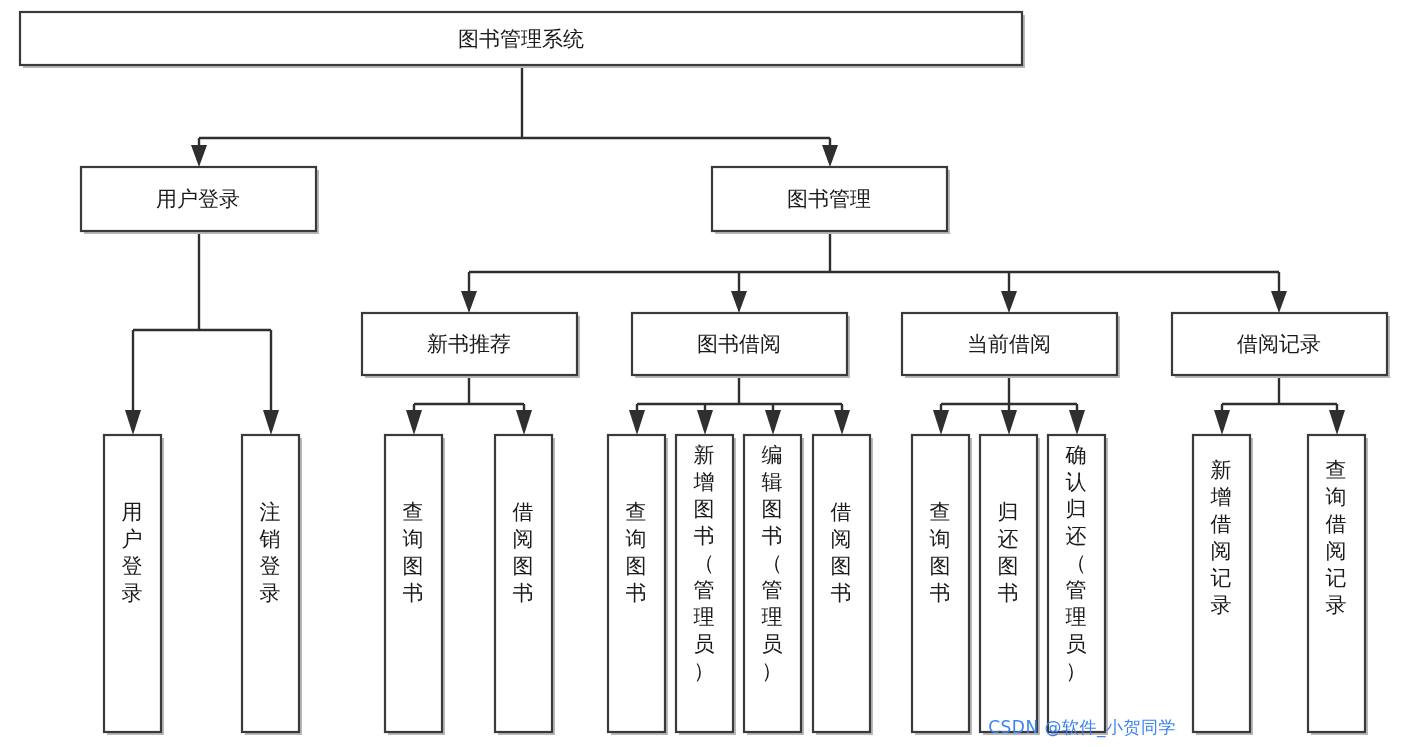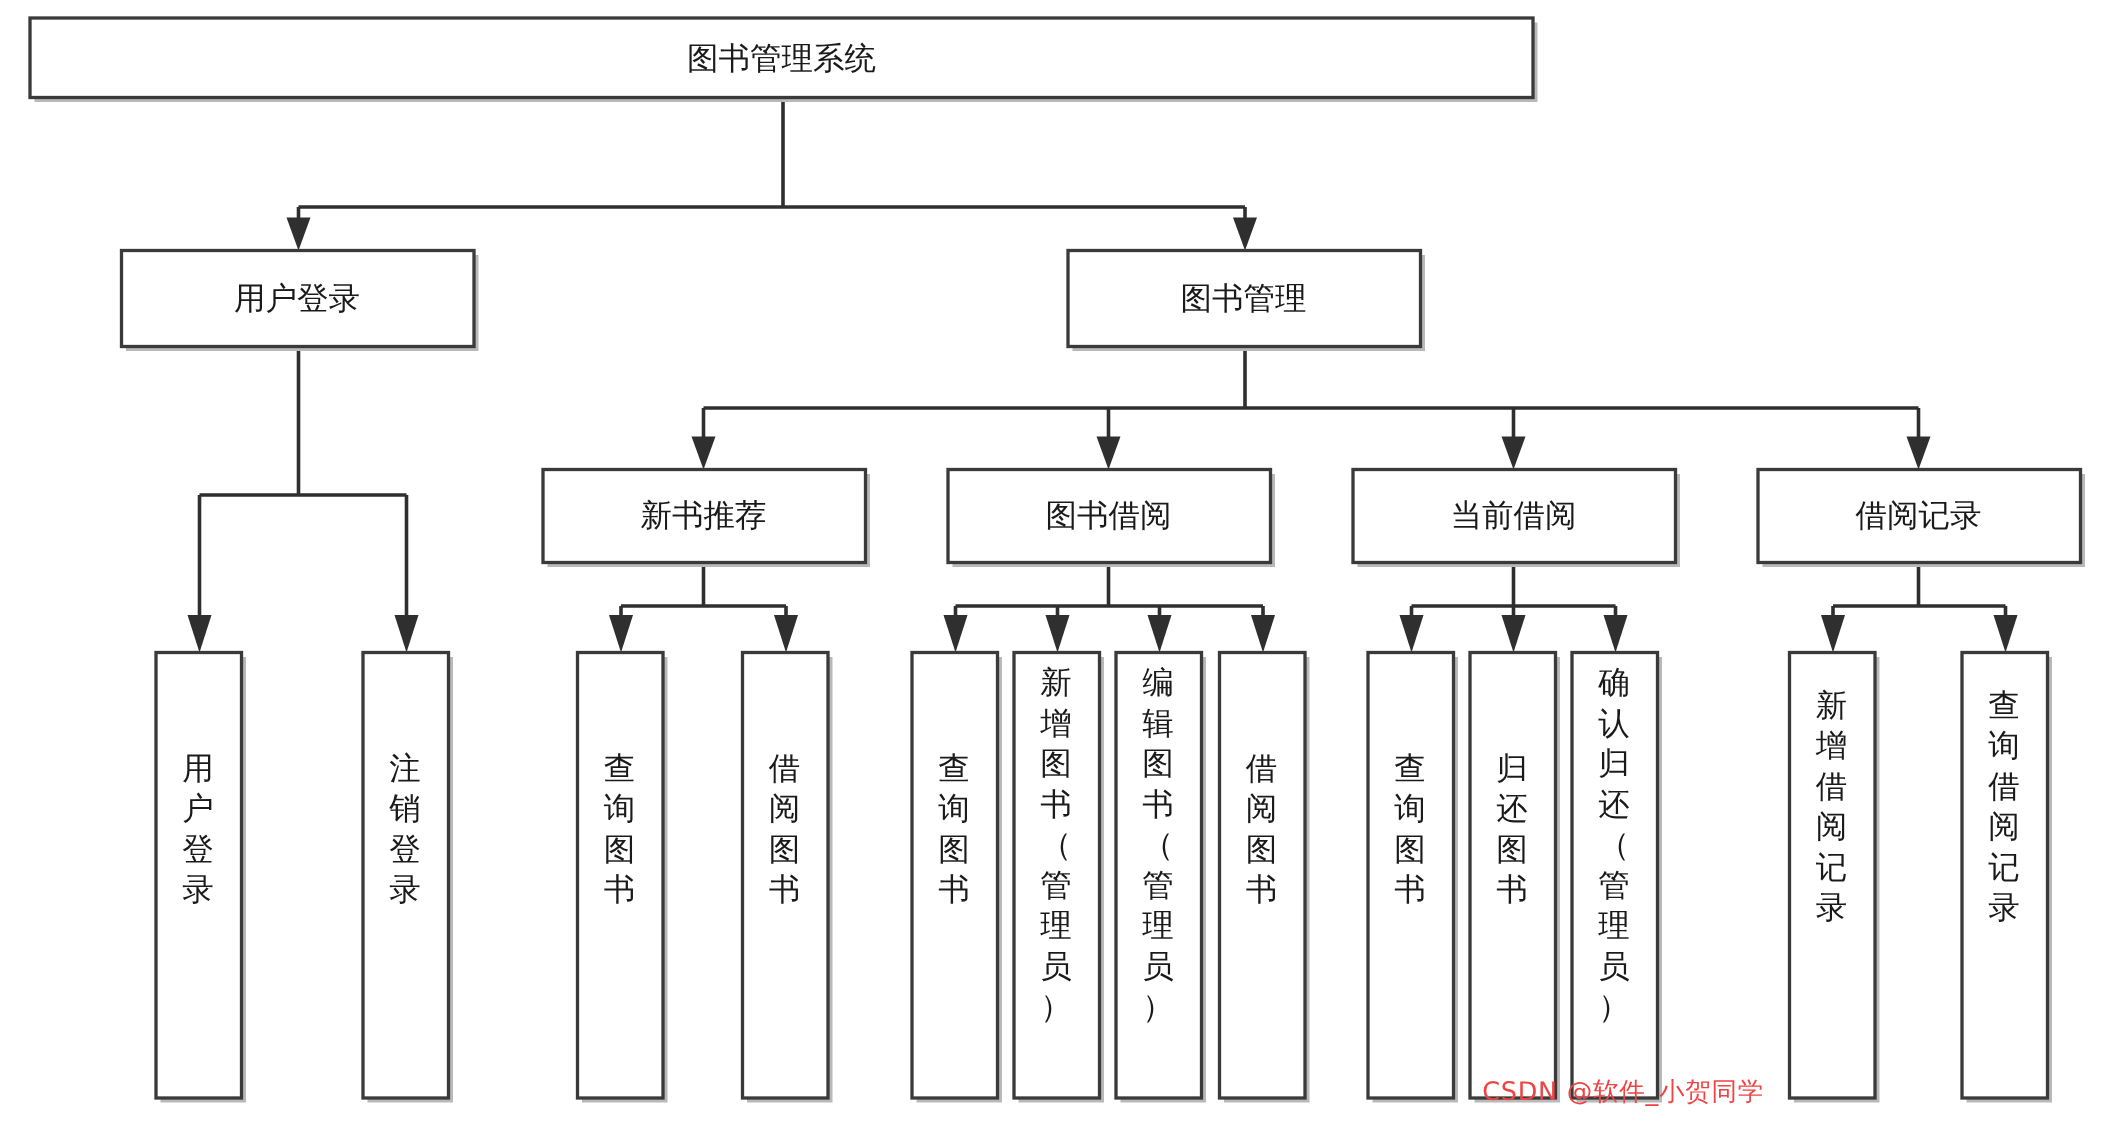--- a/index.html
+++ b/index.html
@@ -58,21 +58,21 @@
     font-size: 21px;
     fill: #1a1a1a;
     text-anchor: middle;
   }
   .watermark-text {
     position: absolute;
     right: 14px;
     bottom: 8px;
     font-family: "DejaVu Sans", "Liberation Sans", sans-serif;
     font-size: 17px;
-    color: #ef4444;
+    color: #3b82f6;
     letter-spacing: 0.5px;
     white-space: nowrap;
     pointer-events: none;
   }
 </style>
 </head>
 <body>
 
 <div id="diagram-root">
 

